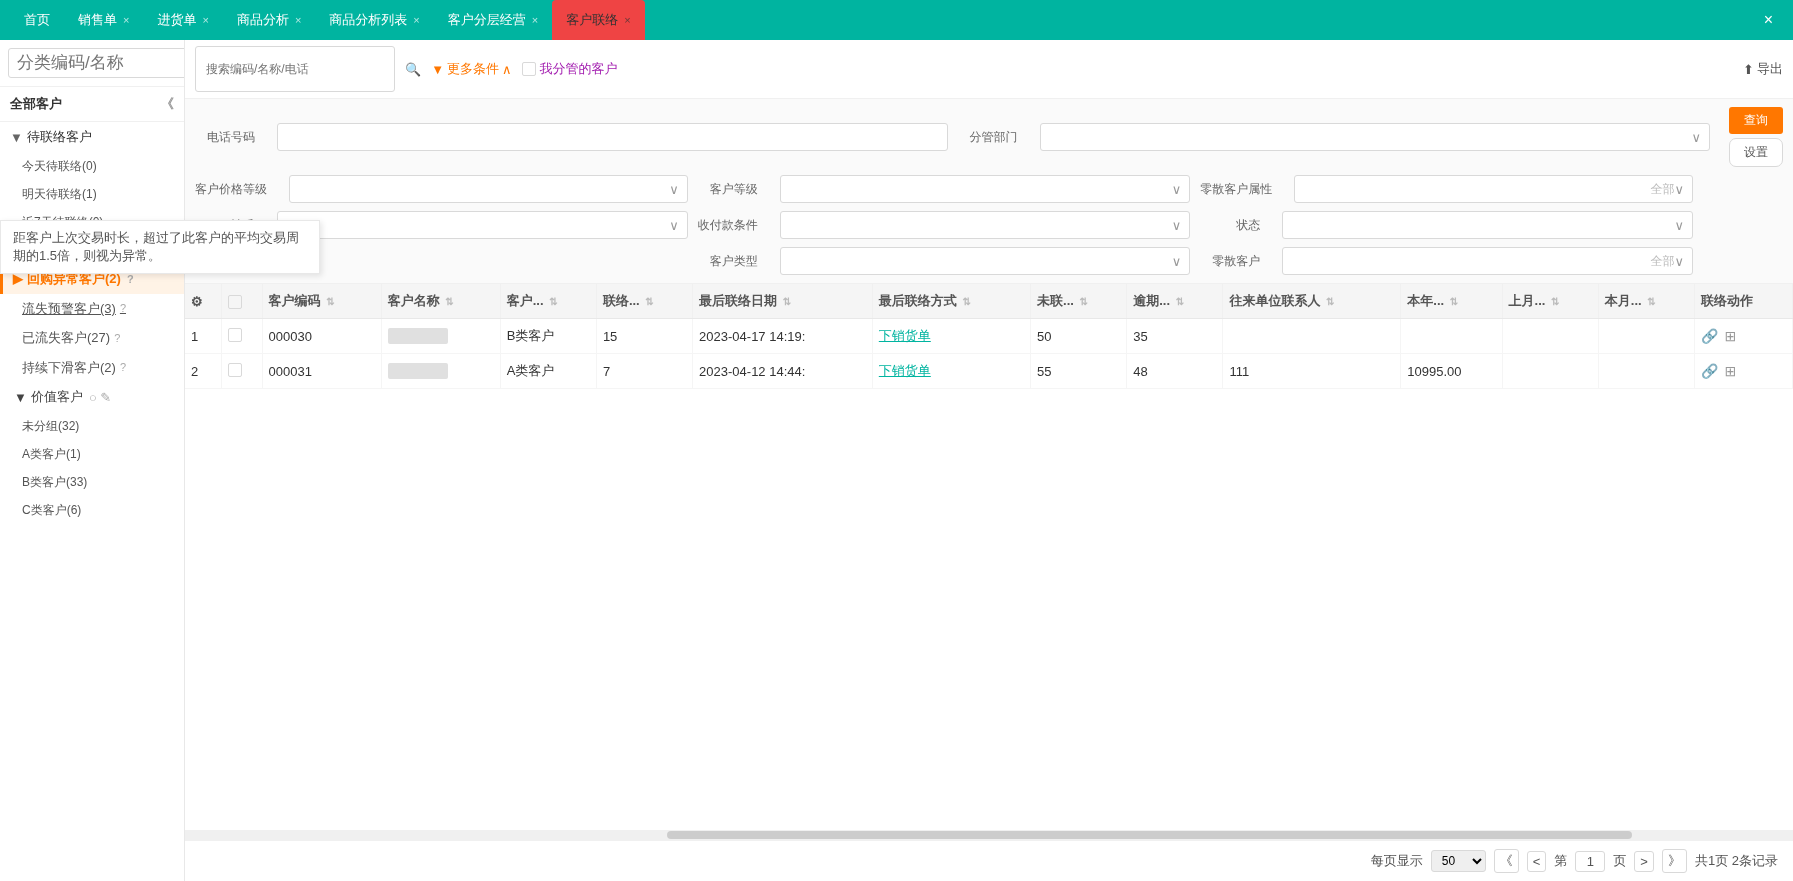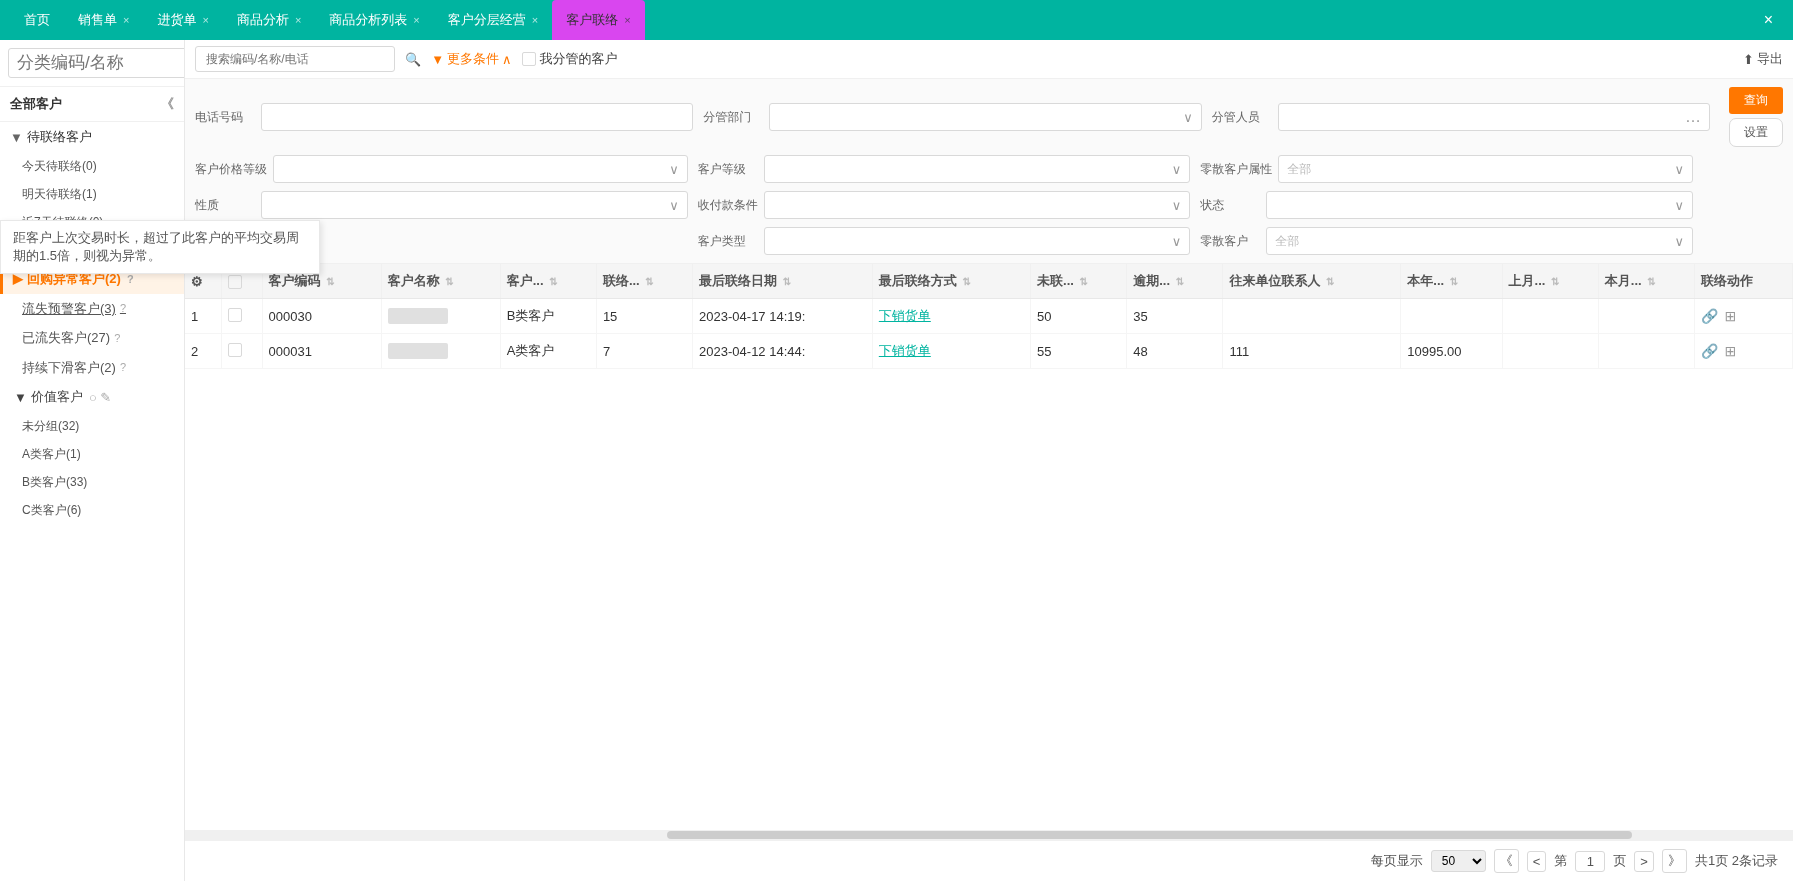--- a/index.html
+++ b/index.html
@@ -17,21 +17,21 @@
     .top-nav .nav-item {
       padding: 11px 14px;
       height: 40px;
       display: flex;
       align-items: center;
       cursor: pointer;
       color: white;
       font-size: 13px;
       white-space: nowrap;
     }
-    .top-nav .nav-item.active { background: #d946ef; color: #333; border-radius: 4px 4px 0 0; }
+    .top-nav .nav-item.active { background: #ef4444; color: #333; border-radius: 4px 4px 0 0; }
     .top-nav .nav-item .close-x { margin-left: 6px; font-size: 11px; opacity: 0.7; }
     .top-nav .close-window { margin-left: auto; cursor: pointer; color: white; font-size: 16px; padding: 0 10px; }
 
     
     .main-layout {
       display: flex;
       height: calc(100vh - 40px);
     }
 
     
@@ -128,21 +128,21 @@
       padding: 6px 10px;
       border-bottom: 1px solid #f0f0f0;
       display: flex;
       align-items: center;
       gap: 10px;
       background: white;
     }
     .filter-bar input {
       border: 1px solid #d9d9d9;
       border-radius: 3px;
-      padding: 5px 10px;
+      padding: 15px 10px;
       font-size: 12px;
       width: 200px;
       outline: none;
     }
     .filter-search-btn {
       color: #00b4a0;
       cursor: pointer;
     }
     .more-conditions {
       color: #ff7700;
@@ -150,21 +150,21 @@
       display: flex;
       align-items: center;
       gap: 3px;
       font-size: 12px;
     }
     .my-customers {
       display: flex;
       align-items: center;
       gap: 4px;
       font-size: 12px;
-      color: #404040;
+      color: #a21caf;
       cursor: pointer;
     }
     .export-btn {
       margin-left: auto;
       display: flex;
       align-items: center;
       gap: 3px;
       color: #555;
       cursor: pointer;
       font-size: 12px;
@@ -179,22 +179,23 @@
     .filter-row {
       display: flex;
       align-items: center;
       gap: 10px;
       margin-bottom: 8px;
     }
     .filter-row:last-child { margin-bottom: 0; }
     .filter-field {
       display: flex;
       align-items: center;
-      gap: 6px;
+      gap: 22px;
       flex: 1;
+      text-align: right;
     }
     .filter-label {
       color: #666;
       font-size: 12px;
       white-space: nowrap;
       min-width: 60px;
     }
     .filter-input-wrap {
       flex: 1;
       display: flex;
@@ -450,27 +451,20 @@
           <span class="filter-label">电话号码</span>
           <div class="filter-input-wrap">
             <span class="placeholder"></span>
           </div>
         </div>
         <div class="filter-field">
           <span class="filter-label">分管部门</span>
           <div class="filter-input-wrap">
             <span class="placeholder"></span>
             <span class="chevron">∨</span>
-          </div>
-        </div>
-        <div class="filter-field">
-          <span class="filter-label">分管人员</span>
-          <div class="filter-input-wrap">
-            <span class="placeholder"></span>
-            <span class="dots">…</span>
           </div>
         </div>
         <div class="filter-buttons">
           <button class="btn-query">查询</button>
           <button class="btn-settings">设置</button>
         </div>
       </div>
 
       <div class="filter-row">
         <div class="filter-field">

